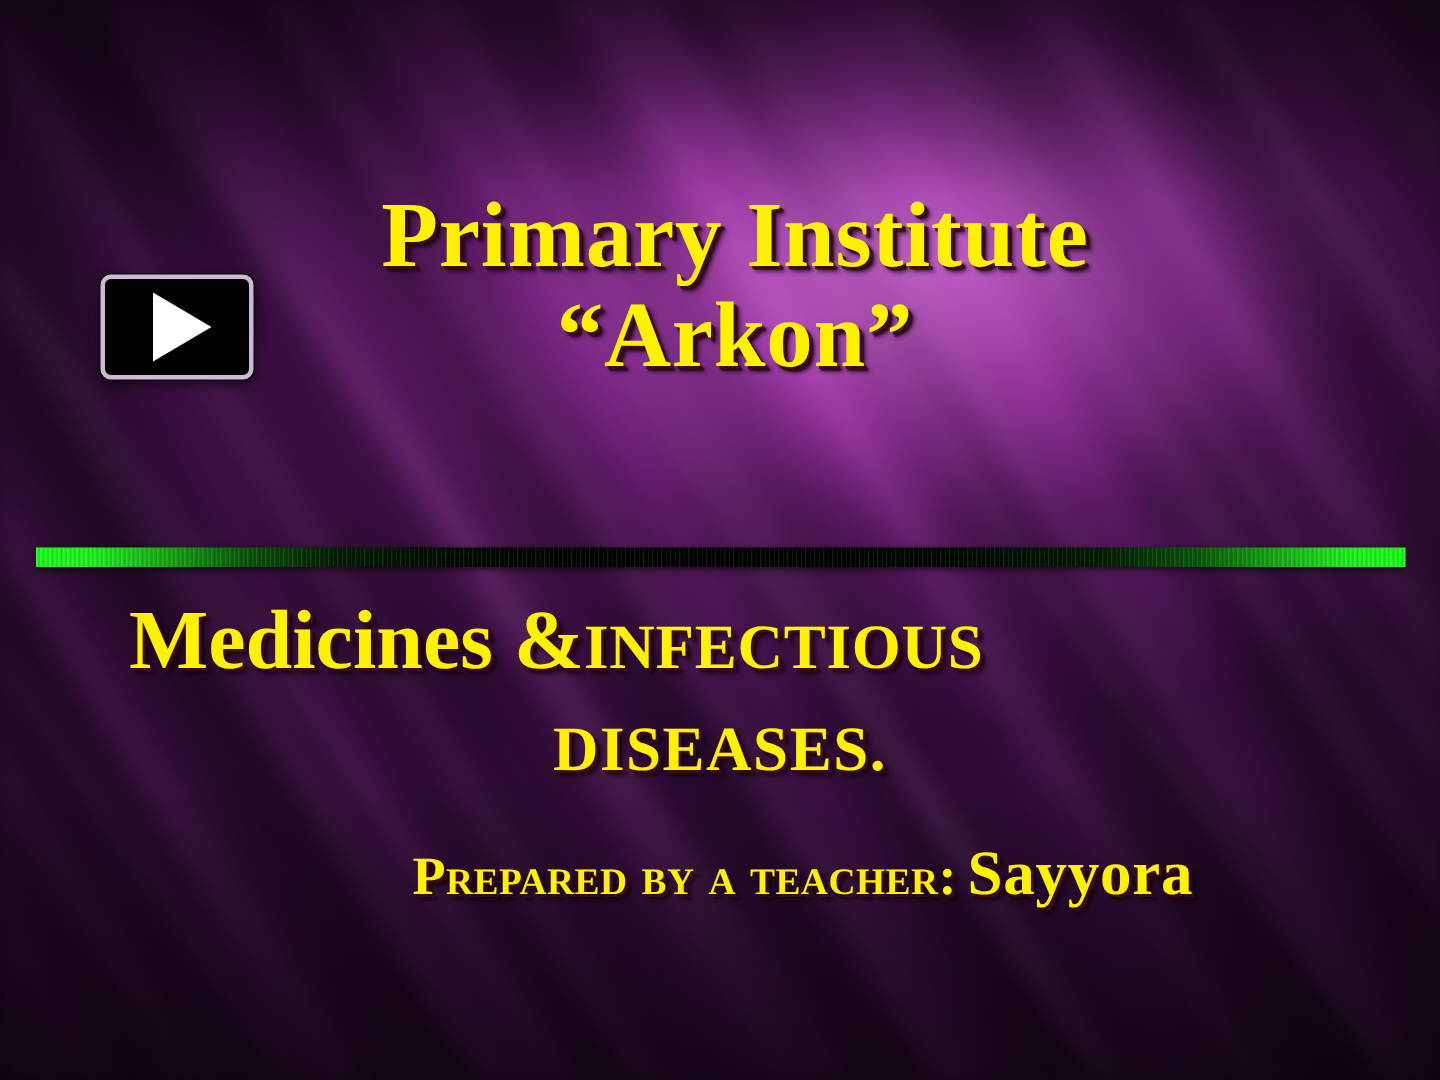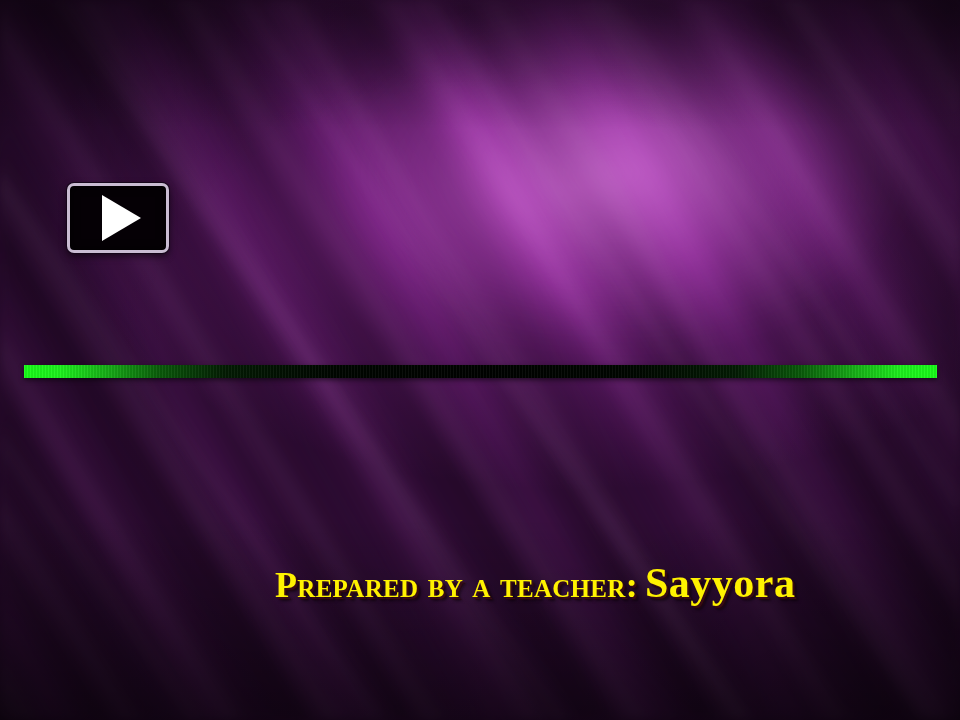--- a/index.html
+++ b/index.html
@@ -228,24 +228,32 @@
   <div class="bg-layer bg-streaks-b"></div>
   <div class="bg-layer bg-streaks-a"></div>
   <div class="bg-layer bg-streaks-c"></div>
   <div class="bg-layer bg-glow"></div>
   <div class="bg-layer bg-vignette"></div>
 
   <div id="play-button">
     <span class="tri"></span>
   </div>
 
+  <div id="title-block">
+    <div id="title-line-1" class="gold">Primary Institute</div>
+    <div id="title-line-2" class="gold">“Arkon”</div>
+  </div>
 
   <div id="divider">
     <div class="bar-texture"></div>
   </div>
 
-
+  <div id="subject-line-1" class="gold">
+    <span class="big-word">Medicines &amp;</span><span class="caps-word">Infectious</span>
+  </div>
+
+  <div id="subject-line-2" class="gold">Diseases.</div>
 
   <div id="credit-line" class="gold">
     <span class="credit-prefix">Prepared by a teacher:</span><span class="credit-name">Sayyora</span>
   </div>
 
 </div>
 
 </body></html>

